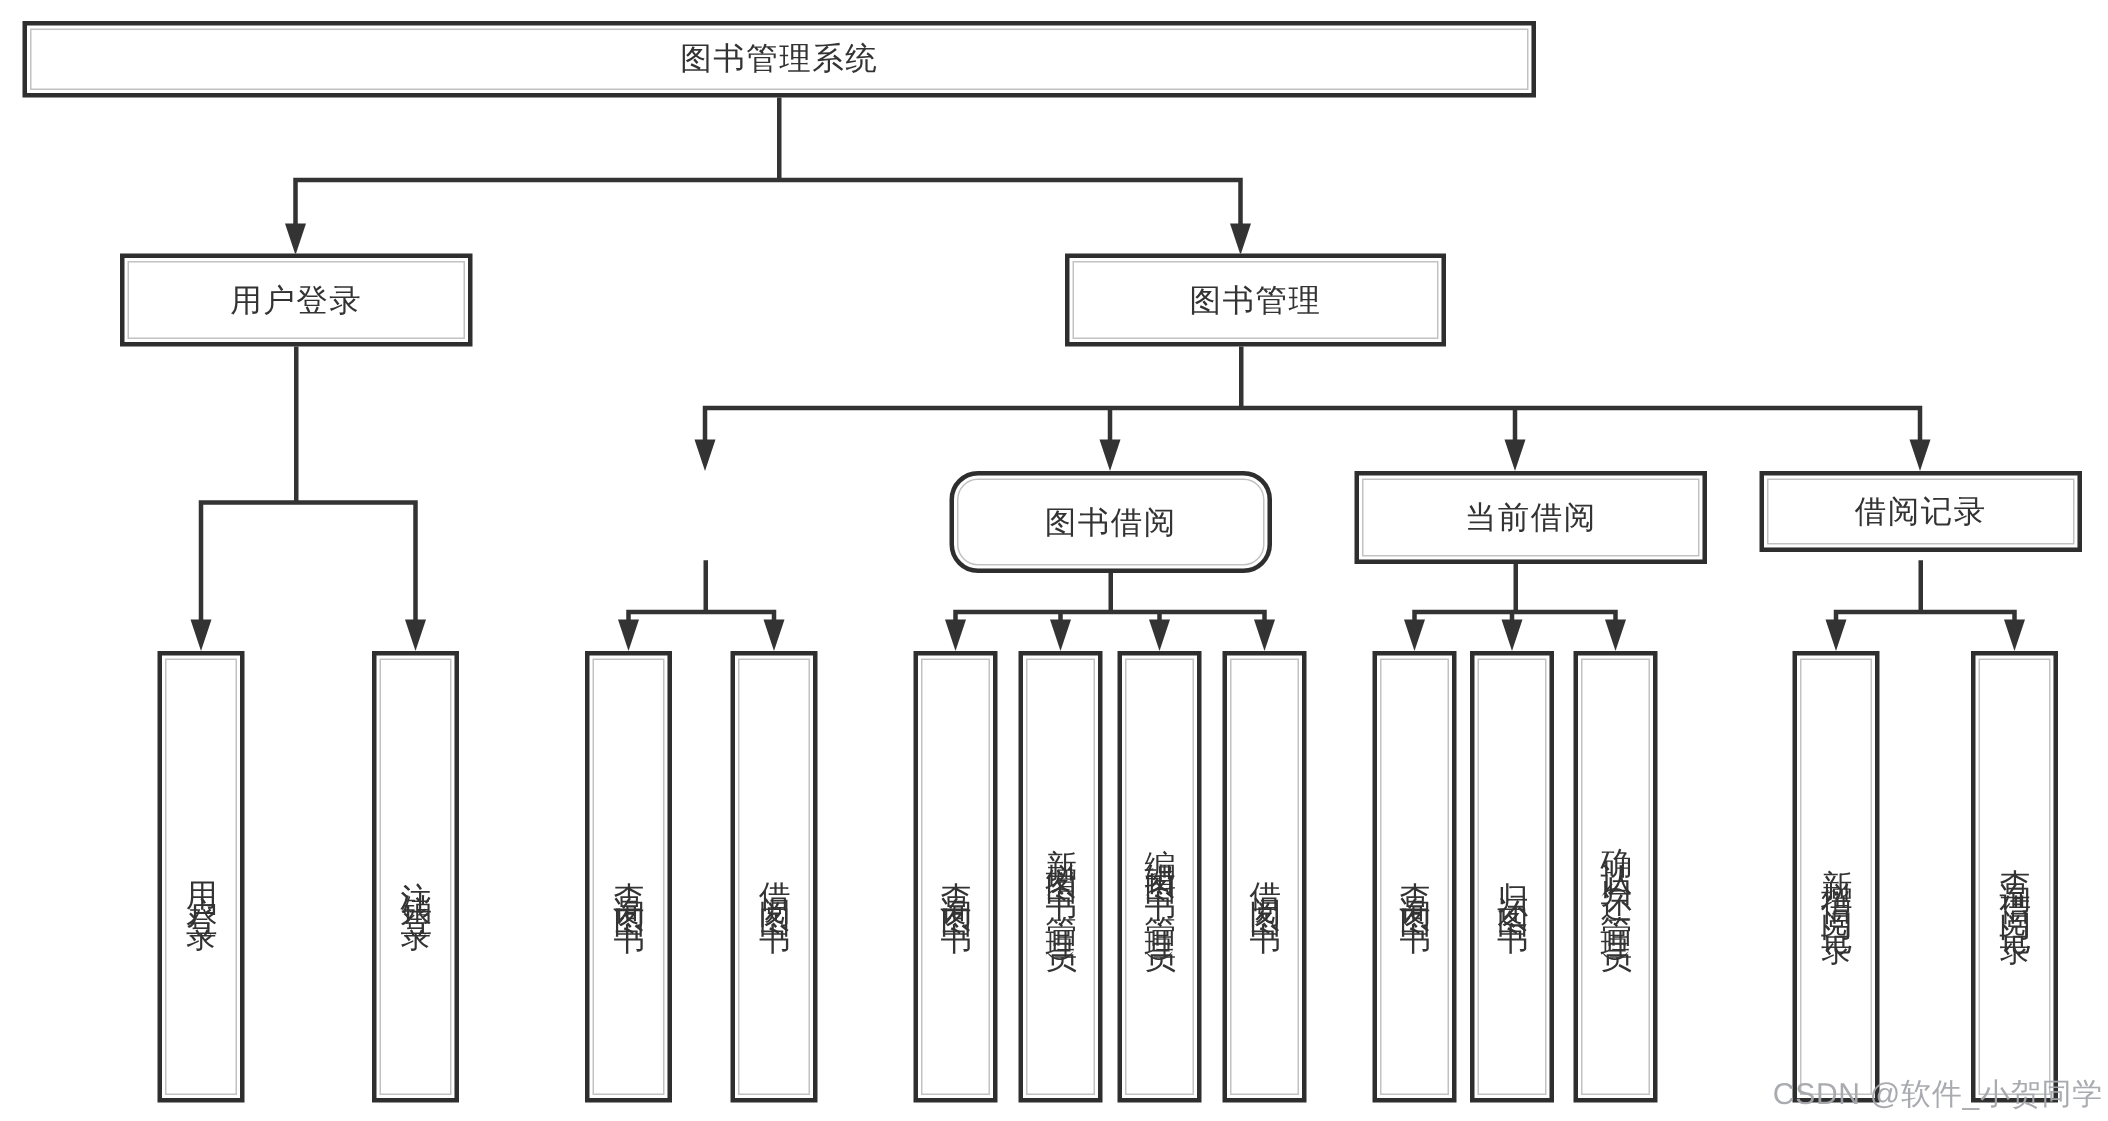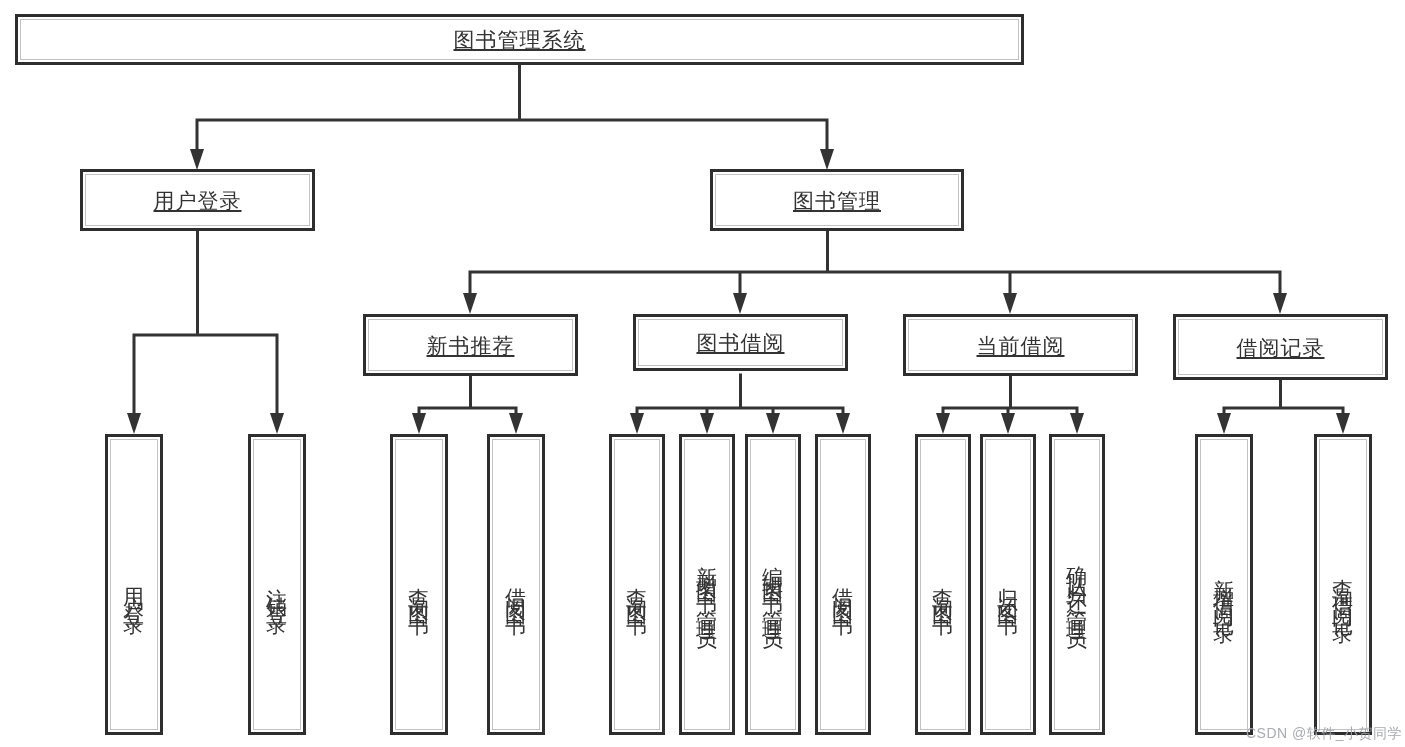--- a/index.html
+++ b/index.html
@@ -31,33 +31,32 @@
     align-items: center;
     justify-content: center;
     color: #333333;
     font-size: 21px;
     font-weight: 500;
     line-height: 1;
   }
   .box.h span {
     letter-spacing: 1px;
     white-space: nowrap;
-    text-decoration: underline;
   }
   .box.leaf span {
     writing-mode: vertical-rl;
     letter-spacing: 9px;
     white-space: nowrap;
     margin-bottom: -9px; 
   }
   .watermark {
     position: absolute;
     right: 3px;
     bottom: 4px;
-    font-size: 14px;
+    font-size: 20px;
     color: rgba(164, 167, 172, 0.95);
     letter-spacing: 0.5px;
     white-space: nowrap;
     z-index: 5;
   }
 </style>
 </head>
 <body>
 
 <div class="stage">
@@ -106,30 +105,27 @@
     <span>图书管理系统</span>
   </div>
 
   <div class="box h" style="left:80px; top:169px; width:235px; height:62px;">
     <span>用户登录</span>
   </div>
   <div class="box h" style="left:710px; top:169px; width:254px; height:62px;">
     <span>图书管理</span>
   </div>
 
-  <div class="box h" style="left:363px; top:314px; width:215px; height:62px;">
-    <span>新书推荐</span>
-  </div>
-  <div class="box h" style="left:633px; top:314px; width:215px; height:57px;">
+  <div class="box h" style="left:633px; top:314px; width:215px; height:68px;border-radius:19px;">
     <span>图书借阅</span>
   </div>
   <div class="box h" style="left:903px; top:314px; width:235px; height:62px;">
     <span>当前借阅</span>
   </div>
-  <div class="box h" style="left:1173px; top:314px; width:215px; height:66px;">
+  <div class="box h" style="left:1173px; top:314px; width:215px; height:54px;">
     <span>借阅记录</span>
   </div>
 
   <div class="box leaf" style="left:105px; top:434px; width:58px; height:301px;">
     <span>用户登录</span>
   </div>
   <div class="box leaf" style="left:248px; top:434px; width:58px; height:301px;">
     <span>注销登录</span>
   </div>
 

